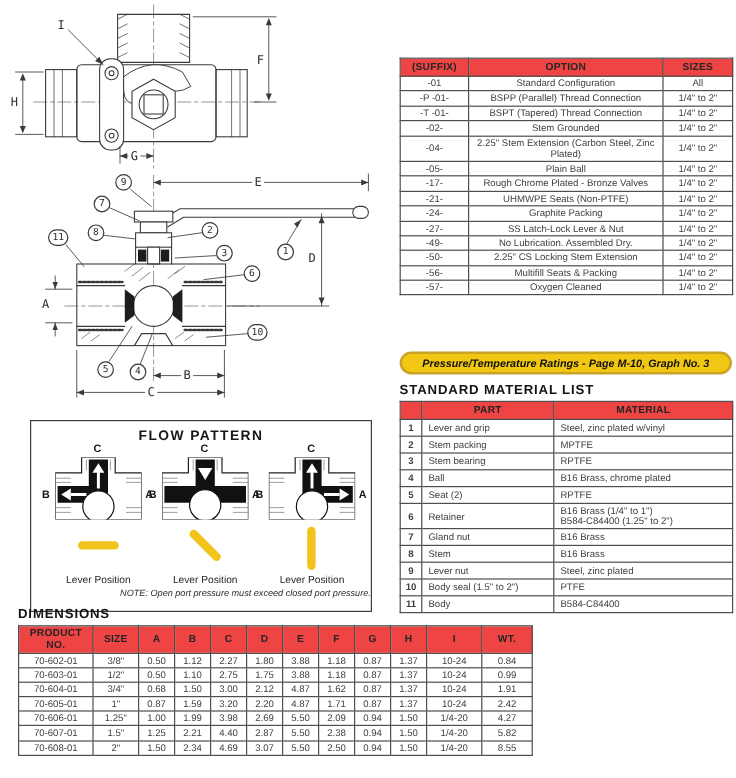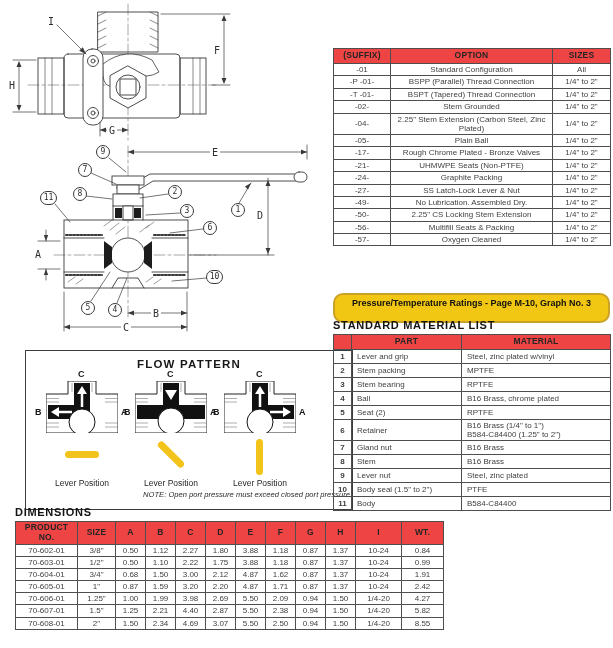--- a/index.html
+++ b/index.html
@@ -10,21 +10,21 @@
   table { border-collapse:collapse; table-layout:fixed; width:100%; }
   th, td { border:1px solid #4e4e4e; font-size:8px; color:#3f3f3f; text-align:center; vertical-align:middle; padding:1px 2px; line-height:1.15; }
   th { background:#ef4444; color:#252525; font-weight:bold; font-size:8.5px; height:15px; letter-spacing:0.2px; }
   .suffix-table td { height:12.4px; }
   .material-table td { height:14px; }
   .material-table td:nth-child(2), .material-table td:nth-child(3) { text-align:left; padding-left:5px; }
   .material-table td:first-child { font-weight:bold; }
   .material-table th:nth-child(2), .material-table th:nth-child(3) { text-align:center; }
   .dims-table td { height:12px; }
   .section-title { font-weight:bold; font-size:11px; letter-spacing:0.7px; color:#141414; }
-  .banner { background:#F2C713; border:2px solid #C9A227; border-radius:10px; text-align:center; font-weight:bold; font-size:9px; color:#101010; height:30px; line-height:17px; }
+  .banner { background:#F2C713; border:2px solid #C9A227; border-radius:10px; text-align:center; font-weight:bold; font-style:italic; font-size:9px; color:#101010; height:19px; line-height:17px; }
   .flow-box { border:1.5px solid #3c3c3c; background:#fff; }
   .flow-title { text-align:center; font-weight:bold; font-size:11.5px; letter-spacing:1.2px; color:#171717; padding-top:7px; }
   .dim-label { position:absolute; font-family:"DejaVu Sans Mono", monospace; font-size:10px; color:#2e2e2e; background:#fff; padding:0 2px; line-height:11px; }
   .dim-label.nobg { background:transparent; }
   .callout { position:absolute; width:14px; height:14px; border:1px solid #3a3a3a; border-radius:50%; background:#fff; font-size:8px; color:#2c2c2c; text-align:center; line-height:12.5px; font-family:"DejaVu Sans Mono", monospace; }
   .callout.wide { width:17px; border-radius:8px; }
   .port-label { position:absolute; font-size:9px; font-weight:bold; color:#161616; line-height:10px; }
   .caption { position:absolute; font-size:8.5px; color:#262626; width:80px; text-align:center; }
   .note { position:absolute; font-size:7.6px; font-style:italic; color:#2a2a2a; width:100%; text-align:right; }
   .lever-bar { position:absolute; background:#F2C41B; border-radius:4px; }
@@ -172,21 +172,21 @@
   <span class="callout" style="left:180px;top:204px">3</span>
   <span class="callout" style="left:108px;top:303px">4</span>
   <span class="callout" style="left:81px;top:301px">5</span>
   <span class="callout" style="left:203px;top:221px">6</span>
   <span class="callout" style="left:78px;top:163px">7</span>
   <span class="callout" style="left:73px;top:187px">8</span>
   <span class="callout" style="left:96px;top:145px">9</span>
   <span class="callout wide" style="left:206px;top:270px">10</span>
   <span class="callout wide" style="left:40px;top:191px">11</span>
 
-  <div class="abs flow-box" style="left:25px;top:350px;width:328px;height:160px">
+  <div class="abs flow-box" style="left:25px;top:350px;width:285px;height:160px">
     <div class="flow-title">FLOW PATTERN</div>
 
     <div class="abs" style="left:20px;top:30px;width:72px;height:52px">
       <svg width="72" height="52" viewBox="0 0 72 52">
         <path d="M22,0 H50 V13 H72 V52 H0 V13 H22 Z" fill="#fff" stroke="#222" stroke-width="1"></path>
         <path d="M0,17.5 H13 M0,21 H13 M0,42 H13 M0,46 H13 M59,17.5 H72 M59,21 H72 M59,42 H72 M59,46 H72 M26,2 V11 M46,2 V11" stroke="#777" stroke-width="0.6" fill="none"></path>
         <path d="M28,2 L44,2 L44,38 L2,38 L2,24 L28,24 Z" fill="#111"></path>
         <circle cx="36" cy="41" r="13" fill="#fff" stroke="#111" stroke-width="1"></circle>
         <line x1="36" y1="26" x2="36" y2="12" stroke="#fff" stroke-width="2.5"></line>
         <polygon points="36,5 31,13 41,13" fill="#fff"></polygon>
@@ -449,21 +449,21 @@
             <td>0.87</td>
             <td>1.37</td>
             <td>10-24</td>
             <td>0.84</td>
           </tr>
           <tr>
             <td>70-603-01</td>
             <td>1/2"</td>
             <td>0.50</td>
             <td>1.10</td>
-            <td>2.22</td>
+            <td>2.75</td>
             <td>1.75</td>
             <td>3.88</td>
             <td>1.18</td>
             <td>0.87</td>
             <td>1.37</td>
             <td>10-24</td>
             <td>0.99</td>
           </tr>
           <tr>
             <td>70-604-01</td>

